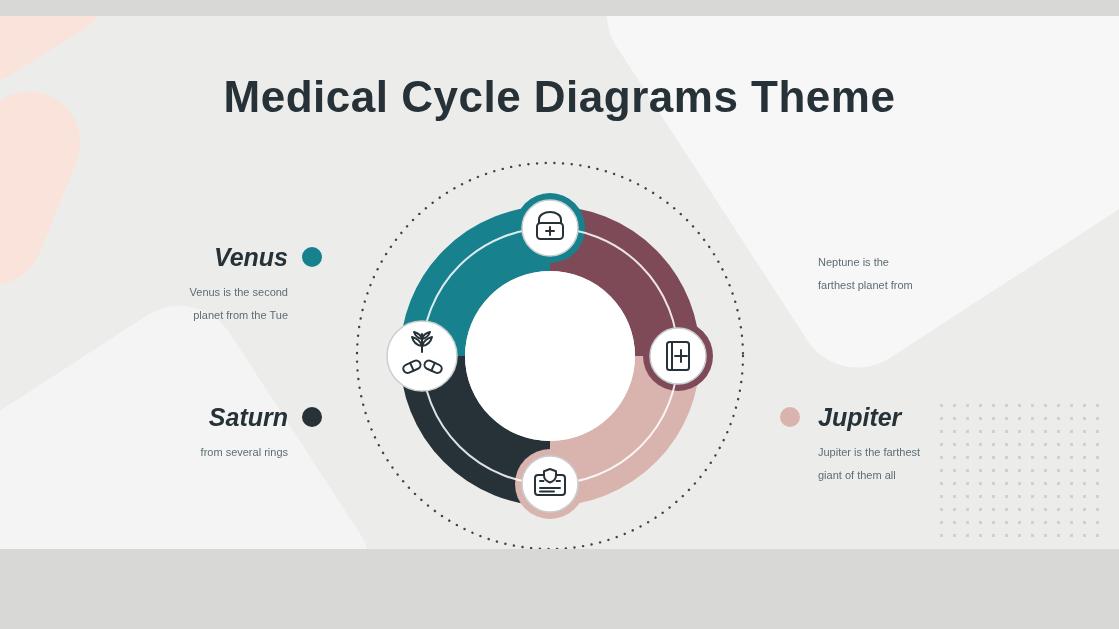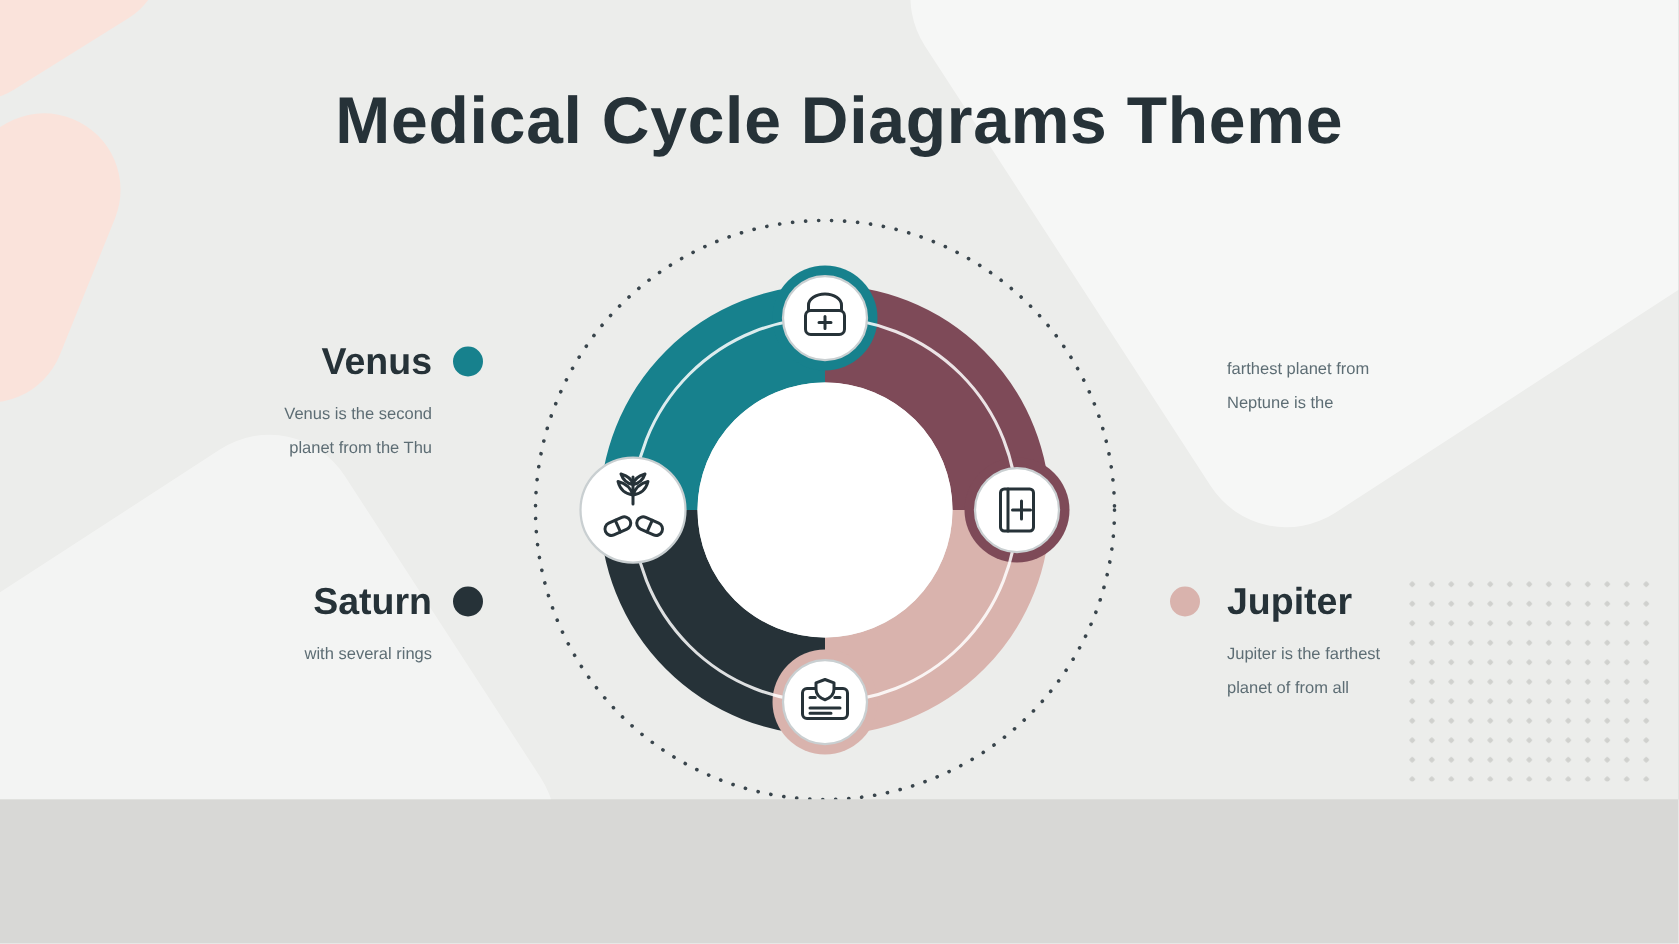--- a/index.html
+++ b/index.html
@@ -2,21 +2,21 @@
 <html><head>
 <meta charset="utf-8">
 <style>
   html,body { margin:0; padding:0; background:#d8d8d6; }
   .slide {
     position:relative;
     width:1119px; height:533px;
     background:#ecedeb;
     overflow:hidden;
     font-family:"Liberation Sans", sans-serif;
-    margin:0 auto;
+    margin:16px auto;
   }
   
   .band { position:absolute; background:rgba(255,255,255,0.55); border-radius:60px; }
   .band-tr { width:780px; height:470px; right:-310px; top:-270px; transform:rotate(-33deg); }
   .band-bl { width:680px; height:360px; left:-330px; bottom:-250px; transform:rotate(-33deg); background:rgba(255,255,255,0.4); }
   .blob { position:absolute; background:#fae3db; }
   .blob-corner { width:185px; height:95px; left:-70px; top:-52px; border-radius:48px; transform:rotate(-32deg); }
   .blob-left { width:102px; height:200px; left:-40px; top:72px; border-radius:51px; transform:rotate(22deg); }
   .dots-br {
     position:absolute; right:16px; bottom:12px; width:168px; height:138px;
@@ -29,21 +29,21 @@
     text-align:center; margin:0;
     font-size:44px; font-weight:700; letter-spacing:0.5px;
     color:#263238;
   }
   
   .diagram { position:absolute; left:330px; top:120px; }
   
   .entry { position:absolute; }
   .entry-left  { left:96px;  width:192px; text-align:right; }
   .entry-right { left:818px; width:208px; text-align:left; }
-  .entry-head { position:relative; display:block; }
+  .entry-head { position:relative; display:block;font-style:italic; }
   .entry-name {
     font-size:25px; font-weight:700; color:#263238; line-height:30px;
     display:inline-block;
   }
   .dot {
     position:absolute; width:20px; height:20px; border-radius:50%;
     top:5px; background:#999;
   }
   .entry-left  .dot { right:-34px; }
   .entry-right .dot { left:-38px; }
@@ -126,45 +126,45 @@
     </g>
   </svg>
 
   <div class="entry entry-left pos-venus">
     <div class="entry-head">
       <span class="entry-name">Venus</span>
       <span class="dot" style="background-color: rgb(23, 129, 141);"></span>
     </div>
     <div class="desc">
       <div>Venus is the second</div>
-      <div>planet from the Thu</div>
+      <div>planet from the Tue</div>
     </div>
   </div>
 
   <div class="entry entry-left pos-saturn">
     <div class="entry-head">
       <span class="entry-name">Saturn</span>
       <span class="dot" style="background-color: rgb(38, 50, 56);"></span>
     </div>
     <div class="desc">
-      <div>with several rings</div>
+      <div>from several rings</div>
     </div>
   </div>
 
   <div class="entry entry-right pos-neptune">
     <div class="desc">
+      <div>Neptune is the</div>
       <div>farthest planet from</div>
-      <div>Neptune is the</div>
     </div>
   </div>
 
   <div class="entry entry-right pos-jupiter">
     <div class="entry-head">
       <span class="entry-name">Jupiter</span>
       <span class="dot" style="background-color: rgb(217, 179, 173);"></span>
     </div>
     <div class="desc">
       <div>Jupiter is the farthest</div>
-      <div>planet of from all</div>
+      <div>giant of them all</div>
     </div>
   </div>
 
 </div>
 
 </body></html>

